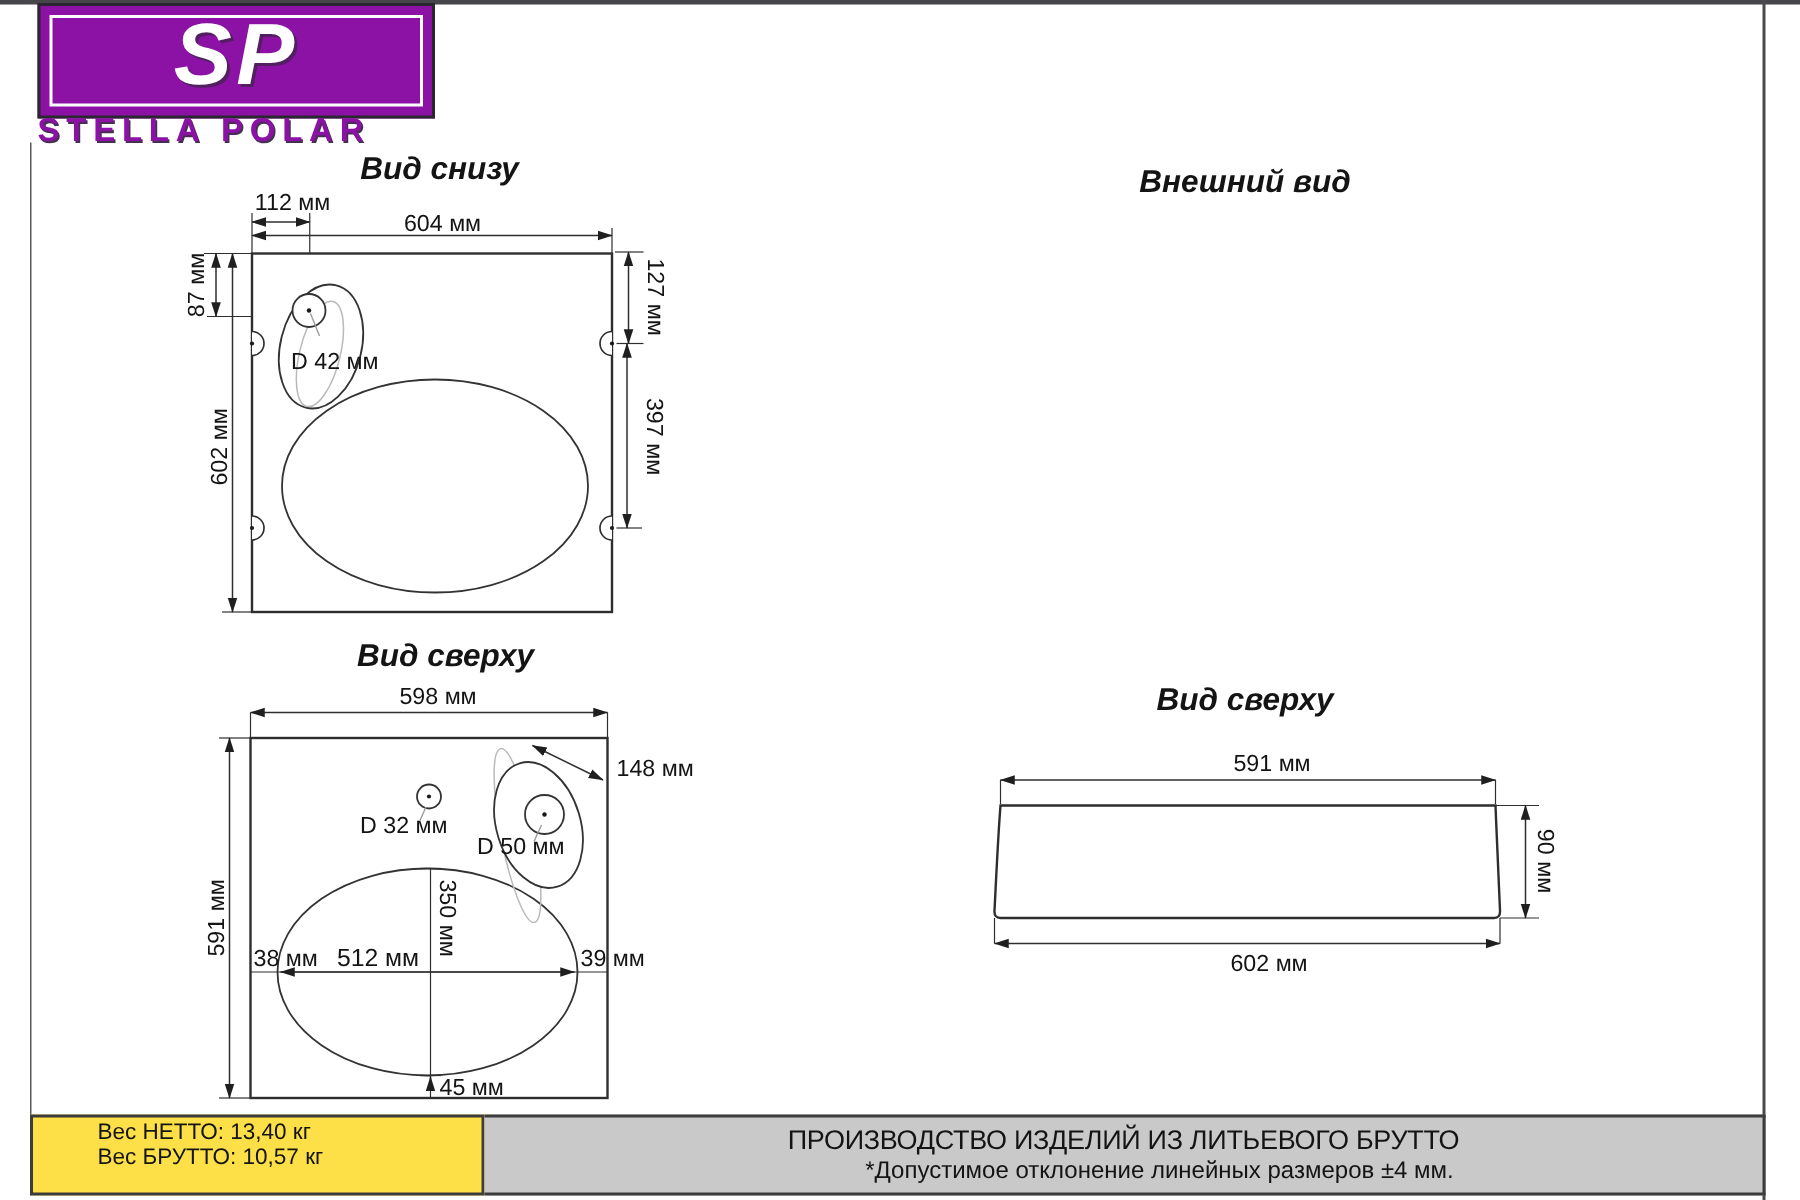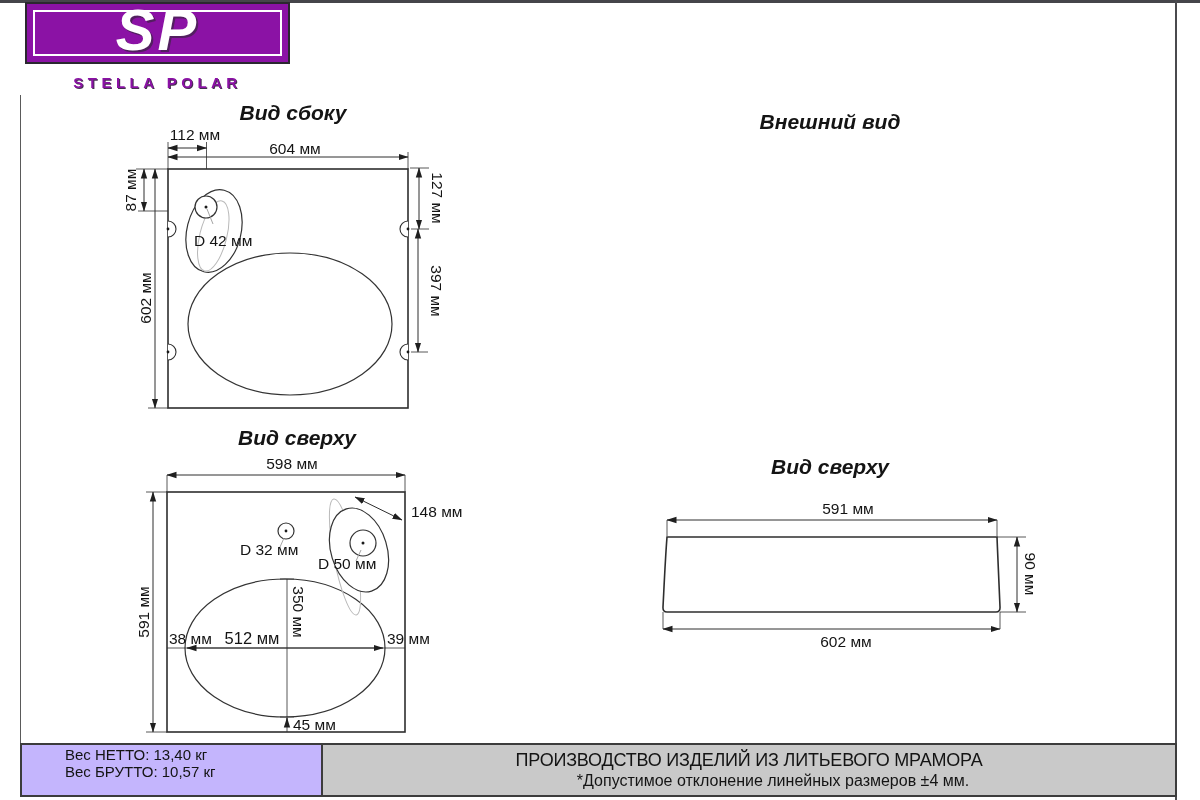--- a/index.html
+++ b/index.html
@@ -3,47 +3,47 @@
 <meta charset="utf-8">
 <style>
   html,body{margin:0;padding:0;background:#ffffff;}
   .page{position:relative;width:1200px;height:800px;background:#ffffff;overflow:hidden;
         font-family:"Liberation Sans",sans-serif;color:#141414;}
   
   .frame-top{position:absolute;left:0;top:0;width:1200px;height:3px;background:#45454a;}
   .frame-right{position:absolute;left:1175px;top:0;width:2px;height:800px;background:#4a4a4e;}
   .frame-left{position:absolute;left:20px;top:95px;width:1px;height:650px;background:#5a5a5a;}
   
-  .logo-box{position:absolute;left:25px;top:2px;width:265px;height:62px;background:#8b12a5;
+  .logo-box{position:absolute;left:25px;top:2px;width:265px;height:77px;background:#8b12a5;
             border:2px solid #2b2730;box-sizing:border-box;}
   .logo-inner{position:absolute;left:6px;top:6px;right:6px;bottom:6px;border:2px solid #ffffff;}
   .logo-sp{position:absolute;left:0;top:-4px;width:100%;height:100%;display:flex;align-items:center;justify-content:center;
            font-style:italic;font-weight:900;font-size:58px;letter-spacing:3px;color:#ffffff;
            text-shadow:2px 2px 0 rgba(45,40,50,.6);}
-  .logo-brand{position:absolute;left:25px;top:74px;width:265px;text-align:center;
-              font-weight:900;font-size:15px;letter-spacing:4.5px;color:#8b12a5;
+  .logo-brand{position:absolute;left:25px;top:74px;width:265px;
+              font-weight:900;font-size:22px;letter-spacing:4.5px;color:#8b12a5;
               text-shadow:1px 1px 0 #463050;white-space:nowrap;}
   
   .view-title{position:absolute;transform:translateX(-50%);font-size:21px;font-weight:bold;
               font-style:italic;color:#141414;white-space:nowrap;}
   
   svg.drawing{position:absolute;overflow:visible;}
   svg text{font-family:"Liberation Sans",sans-serif;font-size:15.5px;fill:#141414;}
   .big-num{font-size:16.5px;}
   .outline{fill:#ffffff;stroke:#2e2e2e;stroke-width:1.6;}
   .outline2{fill:#ffffff;stroke:#333333;stroke-width:1.2;}
   .hole{fill:#ffffff;stroke:#2e2e2e;stroke-width:1.1;}
   .light{fill:none;stroke:#b9b9b9;stroke-width:1;}
   .leader{stroke:#9a9a9a;stroke-width:.9;fill:none;}
   .dim{stroke:#2e2e2e;stroke-width:1;fill:none;}
   .ext{stroke:#2e2e2e;stroke-width:.8;fill:none;}
   .dot{fill:#1a1a1a;}
   
   .footer{position:absolute;left:20px;top:743px;width:1157px;height:54px;display:flex;}
-  .footer-left{width:303px;background:#c4b5fd;border:2px solid #3c3c3c;box-sizing:border-box;
+  .footer-left{width:303px;background:#fde047;border:2px solid #3c3c3c;box-sizing:border-box;
                padding:1px 0 0 43px;font-size:15px;line-height:17.4px;color:#141414;}
   .footer-right{flex:1;background:#c9c9c9;border:2px solid #3c3c3c;border-left:none;box-sizing:border-box;
                 display:flex;flex-direction:column;align-items:center;justify-content:center;color:#141414;}
   .prod-line{font-size:18px;letter-spacing:-.2px;}
   .tol-line{font-size:16px;margin-top:1px;margin-left:48px;}
 </style>
 </head>
 <body>
 
 <div class="page">
@@ -51,21 +51,21 @@
   <div class="frame-top"></div>
   <div class="frame-right"></div>
   <div class="frame-left"></div>
 
   <div class="logo-box">
     <div class="logo-inner"></div>
     <div class="logo-sp">SP</div>
   </div>
   <div class="logo-brand">STELLA POLAR</div>
 
-  <div class="view-title" style="left:293px;top:101px;">Вид сбоку</div>
+  <div class="view-title" style="left:293px;top:101px;">Вид снизу</div>
   <div class="view-title" style="left:830px;top:110px;">Внешний вид</div>
   <div class="view-title" style="left:297px;top:426px;">Вид сверху</div>
   <div class="view-title" style="left:830px;top:455px;">Вид сверху</div>
 
   <svg class="drawing" style="left:90px;top:125px;" width="380" height="295" viewBox="0 0 380 295">
     <defs>
       <marker id="arT" viewBox="0 0 10 10" refX="9.5" refY="5" markerWidth="10" markerHeight="10" orient="auto-start-reverse">
         <path d="M0,1.8 L10,5 L0,8.2 Z" fill="#1f1f1f"></path>
       </marker>
     </defs>
@@ -205,18 +205,18 @@
     <text transform="translate(400 84) rotate(90)" x="0" y="5" text-anchor="middle">90 мм</text>
     <text x="216" y="157" text-anchor="middle">602 мм</text>
   </svg>
 
   <div class="footer">
     <div class="footer-left">
       <div>Вес НЕТТО: 13,40 кг</div>
       <div>Вес БРУТТО: 10,57 кг</div>
     </div>
     <div class="footer-right">
-      <div class="prod-line">ПРОИЗВОДСТВО ИЗДЕЛИЙ ИЗ ЛИТЬЕВОГО МРАМОРА</div>
+      <div class="prod-line">ПРОИЗВОДСТВО ИЗДЕЛИЙ ИЗ ЛИТЬЕВОГО БРУТТО</div>
       <div class="tol-line">*Допустимое отклонение линейных размеров ±4 мм.</div>
     </div>
   </div>
 
 </div>
 
 </body></html>

